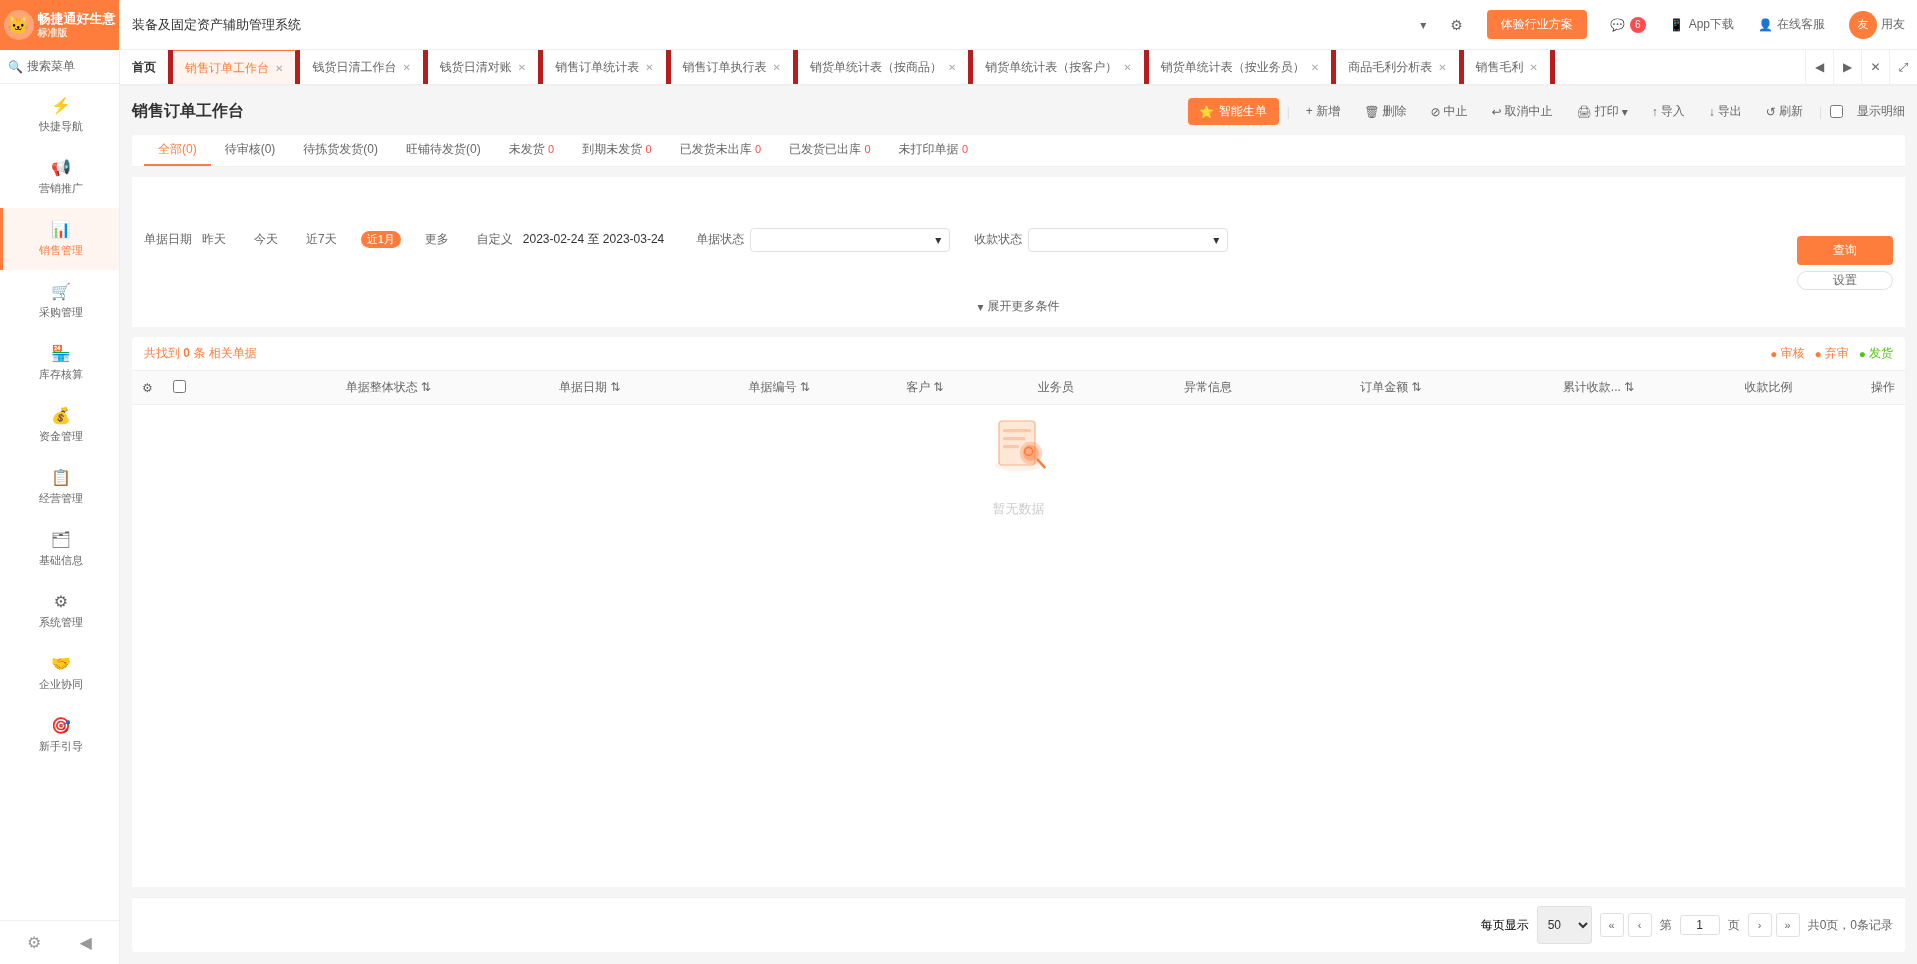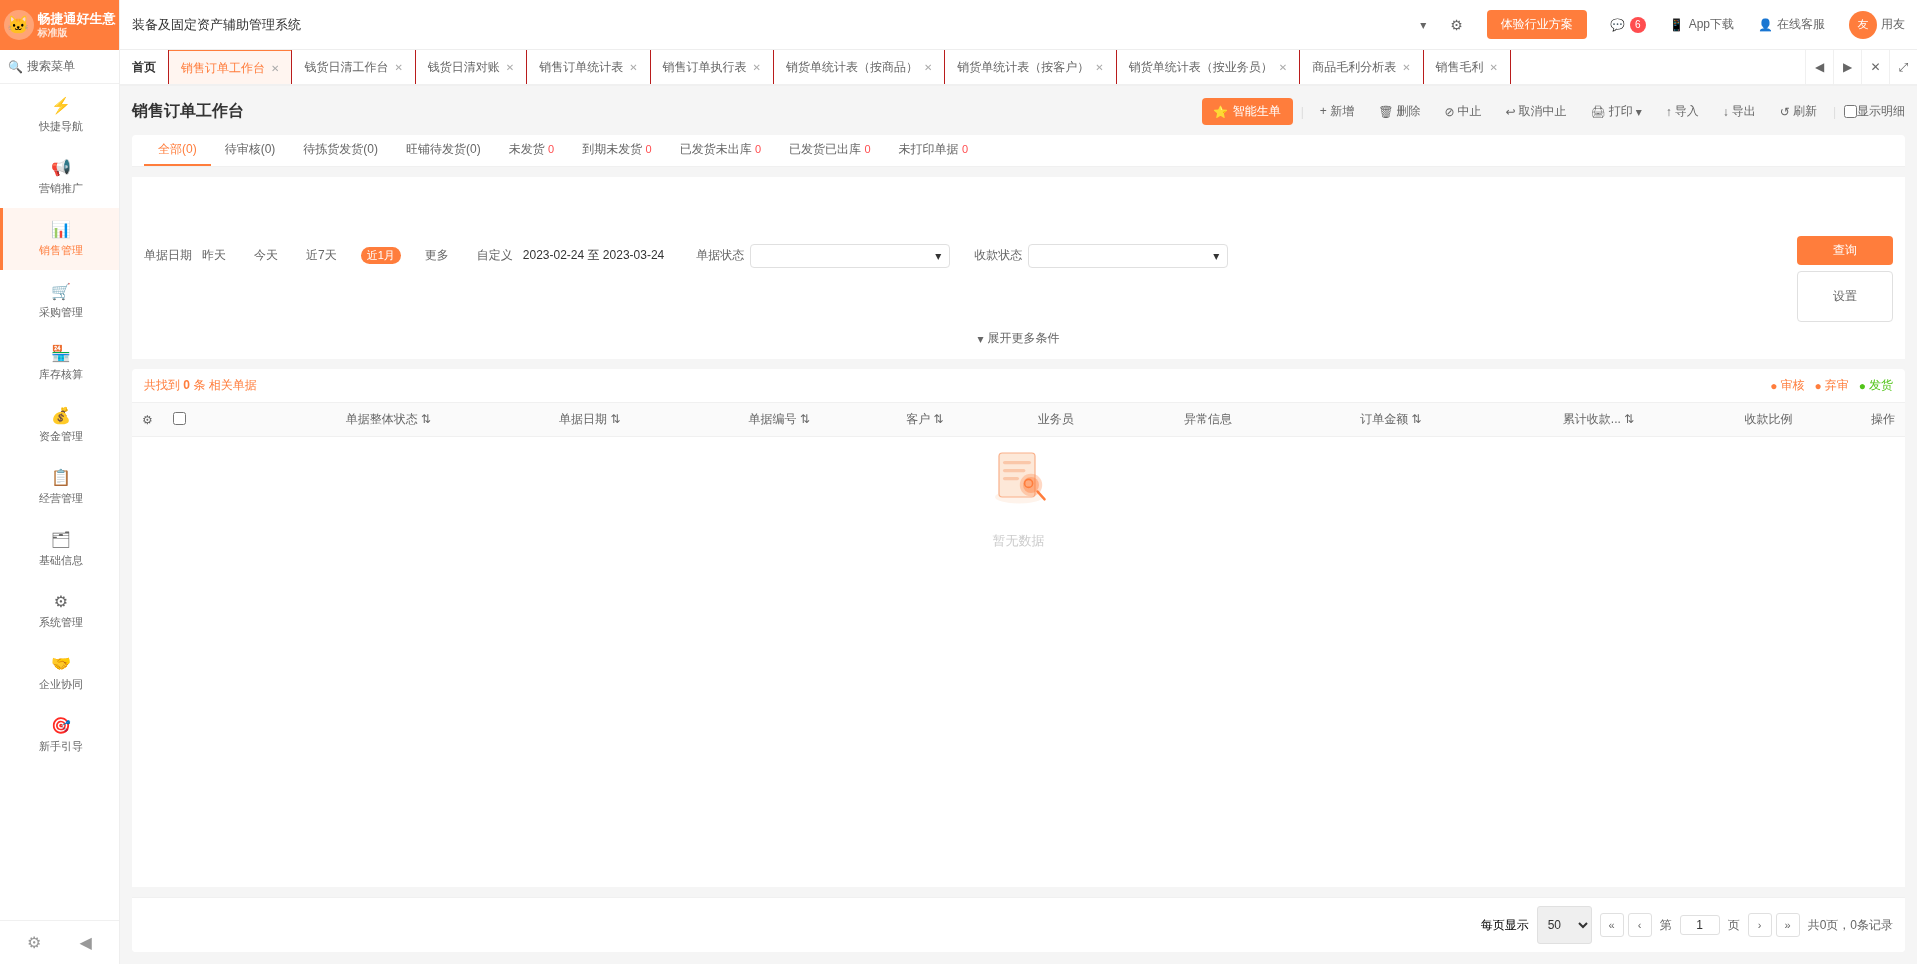--- a/index.html
+++ b/index.html
@@ -27,52 +27,52 @@
     
     .topbar { height: 50px; background: #fff; display: flex; align-items: center; padding: 0 12px; gap: 24px; border-bottom: 1px solid #eee; flex-shrink: 0; }
     .topbar-title { flex: 1; display: flex; align-items: center; gap: 8px; color: #333; font-size: 13px; }
     .topbar-action { display: flex; align-items: center; gap: 4px; color: #666; cursor: pointer; font-size: 12px; }
     .btn-industry { background: #ff7d3c; color: white; padding: 6px 14px; border-radius: 4px; cursor: pointer; font-size: 12px; border: none; }
     .topbar-badge { background: #ff4d4f; color: white; border-radius: 50%; width: 16px; height: 16px; font-size: 10px; display: flex; align-items: center; justify-content: center; }
     .avatar-circle { width: 28px; height: 28px; background: #ff7d3c; border-radius: 50%; display: flex; align-items: center; justify-content: center; color: white; font-size: 11px; }
 
     
     .tabbar { height: 36px; background: #fff; display: flex; align-items: center; border-bottom: 2px solid #f0f0f0; overflow: hidden; flex-shrink: 0; }
-    .tab { padding: 0 12px; height: 36px; display: flex; align-items: center; gap: 6px; cursor: pointer; color: #666; white-space: nowrap; border-right: 1px solid #b91c1c; font-size: 12px; flex-shrink: 0; }
+    .tab { padding: 0 12px; height: 36px; display: flex; align-items: center; gap: 6px; cursor: pointer; color: #666; white-space: nowrap; border-right: 5px solid #b91c1c; font-size: 12px; flex-shrink: 0; }
     .tab.active { color: #ff7d3c; background: #fff5f0; border-top: 2px solid #ff7d3c; }
     .tab.home { font-weight: bold; color: #333; }
     .tab-close { color: #aaa; font-size: 10px; cursor: pointer; }
     .tab-nav-btns { display: flex; align-items: center; margin-left: auto; flex-shrink: 0; }
     .tab-nav-btn { width: 28px; height: 36px; display: flex; align-items: center; justify-content: center; cursor: pointer; color: #666; border-left: 1px solid #f0f0f0; }
 
     
     .content { flex: 1; display: flex; flex-direction: column; overflow: hidden; padding: 12px; background: #f5f5f5; }
 
     
     .page-header { display: flex; align-items: center; justify-content: space-between; margin-bottom: 10px; }
     .page-title { font-size: 16px; font-weight: bold; color: #333; }
     .page-actions { display: flex; align-items: center; gap: 8px; }
     .btn-smart { background: #ff7d3c; color: white; padding: 5px 12px; border-radius: 4px; cursor: pointer; font-size: 12px; border: none; display: flex; align-items: center; gap: 4px; }
     .btn-action { background: transparent; border: none; color: #666; cursor: pointer; padding: 5px 8px; font-size: 12px; display: flex; align-items: center; gap: 3px; }
-    .checkbox-show { display: flex; align-items: center; gap: 0; color: #666; font-size: 12px; cursor: pointer; }
+    .checkbox-show { display: flex; align-items: center; gap: 14px; color: #666; font-size: 12px; cursor: pointer; }
 
     
     .filter-card { background: #fff; border-radius: 4px; padding: 12px; margin-bottom: 10px; }
     .filter-row { display: flex; align-items: center; gap: 12px; flex-wrap: wrap; }
     .filter-item { display: flex; align-items: center; gap: 6px; }
     .filter-label { color: #666; white-space: nowrap; }
     .filter-date-range { display: flex; align-items: center; gap: 4px; font-size: 12px; color: #333; }
     .filter-date-shortcuts { display: flex; align-items: center; gap: 20px; }
     .date-shortcut { color: #666; cursor: pointer; font-size: 12px; padding: 2px 4px; }
     .date-shortcut.badge { background: #ff7d3c; color: white; border-radius: 10px; padding: 1px 6px; font-size: 11px; }
     .filter-select { border: 1px solid #e0e0e0; border-radius: 4px; padding: 4px 8px; color: #333; background: #fff; min-width: 160px; display: flex; align-items: center; justify-content: space-between; cursor: pointer; }
     .expand-row { display: flex; justify-content: center; margin-top: 8px; }
     .expand-btn { color: #666; cursor: pointer; font-size: 12px; display: flex; align-items: center; gap: 4px; }
     .btn-query { background: #ff7d3c; color: white; padding: 6px 36px; border-radius: 4px; cursor: pointer; border: none; font-size: 12px; margin-top: 47px; }
-    .btn-setting { background: transparent; border: 1px solid #e0e0e0; color: #666; padding: 16px 16px; border-radius: 4px; cursor: pointer; font-size: 12px; display: block; margin-top: 6px; }
+    .btn-setting { background: transparent; border: 1px solid #e0e0e0; color: #666; padding: 0 16px; border-radius: 12px; cursor: pointer; font-size: 12px; display: block; margin-top: 6px; }
 
     
     .sub-tabs { display: flex; align-items: center; gap: 0; margin-bottom: 10px; border-bottom: 1px solid #f0f0f0; }
     .sub-tab { padding: 6px 14px; cursor: pointer; color: #666; font-size: 12px; border-bottom: 2px solid transparent; }
     .sub-tab.active { color: #ff7d3c; border-bottom-color: #ff7d3c; }
     .sub-tab .count-badge { color: #ff4d4f; font-size: 11px; }
 
     
     .table-area { background: #fff; border-radius: 4px; flex: 1; display: flex; flex-direction: column; overflow: hidden; }
     .table-toolbar { padding: 8px 12px; display: flex; align-items: center; justify-content: space-between; border-bottom: 1px solid #f0f0f0; }

